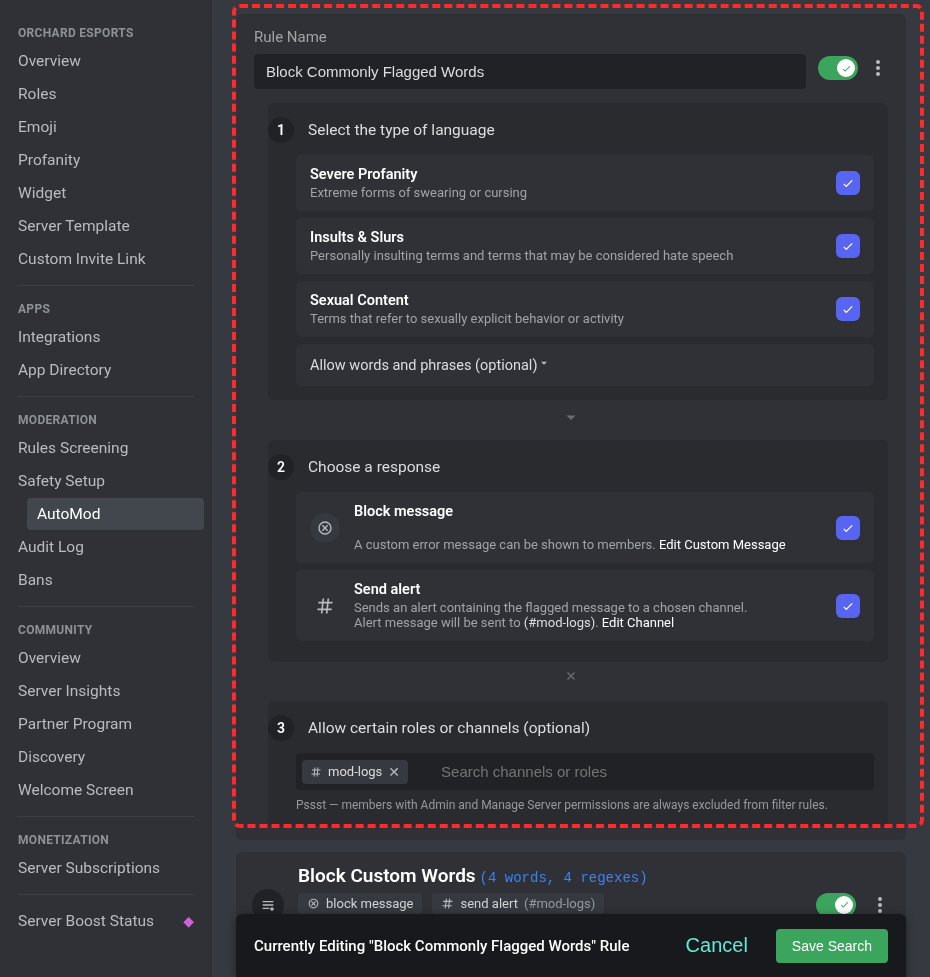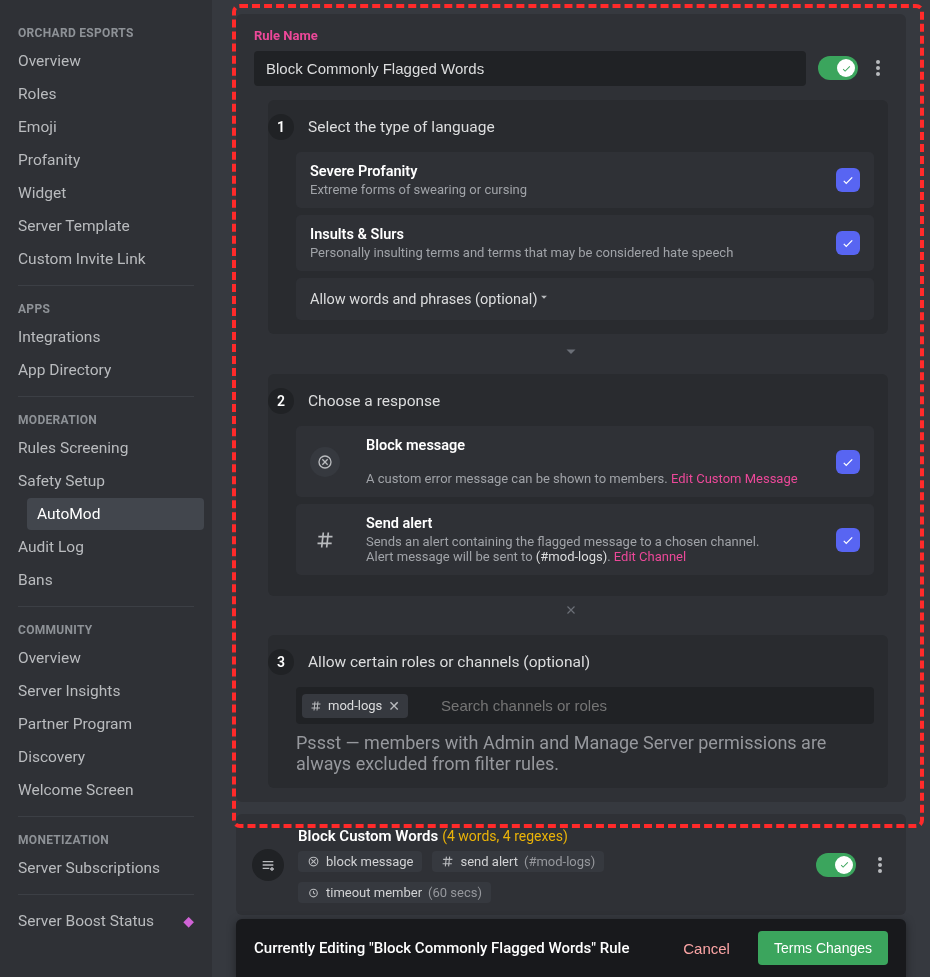--- a/index.html
+++ b/index.html
@@ -45,21 +45,21 @@
     position: relative;
     overflow: hidden;
   }
   .rule-panel {
     background: #2f3136;
     border-radius: 6px;
     padding: 14px 18px;
   }
   .rule-head { display: flex; align-items: flex-start; gap: 12px; }
   .rule-head-left { flex: 1; }
-  .label-title { color: #ec4899; font-weight: 700; font-size: 13px; margin-bottom: 8px; }
+  .label-title { color: #a3a3a3; font-weight: 400; font-size: 15px; margin-bottom: 8px; }
   .rule-input {
     background: #202225; border: none; border-radius: 4px;
     color: #dcddde; font-size: 15px; padding: 9px 12px; width: 100%;
   }
   .head-right { display: flex; align-items: center; gap: 10px; padding-top: 28px; }
   .toggle {
     width: 40px; height: 24px; border-radius: 12px; background: #3ba55d;
     position: relative; cursor: pointer;
   }
   .toggle .knob {
@@ -85,26 +85,26 @@
     margin-left: -28px;
   }
   .section{ margin-left: 14px; padding-left: 28px; }
   .sec-title { color: #dcddde; font-size: 15.5px; }
 
   .opt {
     background: #2f3136;
     border-radius: 5px;
     padding: 11px 14px;
     margin-bottom: 7px;
-    display:flex; align-items:center; gap:26px;
+    display:flex; align-items:center; gap:14px;
   }
   .opt-body { flex:1; }
   .opt-title { color:#fff; font-weight:600; font-size:14.5px; }
   .opt-desc { color:#a0a3a8; font-size: 13px; margin-top:2px; }
-  .opt-link { color:#ec4899; }
+  .opt-link { color:#ffffff; }
   .opt-icon {
     width:30px; height:30px; border-radius:50%;
     display:flex;align-items:center;justify-content:center; color:#b9bbbe;
   }
   .opt-icon-dark { background:#36393f; }
   .checkbox {
     width:24px;height:24px;border-radius:6px;background:#5865f2;
     display:flex;align-items:center;justify-content:center;cursor:pointer;
   }
   .checkbox svg{width:14px;height:14px;}
@@ -118,48 +118,48 @@
   .chip-row{display:flex;align-items:center;gap:17px;background:#202225;border-radius:4px;}
   .chip{
     background:#36393f;border-radius:4px;padding:4px 8px;margin:6px;
     display:flex;align-items:center;gap:6px;color:#dcddde;font-size:13px;
   }
   .chip svg{width:12px;height:12px;}
   .chip-close{color:#b9bbbe;cursor:pointer;font-size:14px;}
   .search-roles{
     flex:1;background:transparent;border:none;color:#5eead4;font-size:15px;padding:10px;outline:none;
   }
-  .hint{color:#96989d;font-size:18px;margin-top:8px;}
+  .hint{color:#96989d;font-size:12px;margin-top:8px;}
 
   .sep-icon{text-align:center;color:#6b6f77;margin:6px 0 2px;}
 
   .collapsed-rule{
     background:#2f3136;border-radius:6px;padding:12px 16px;margin-top:12px;
     display:flex;align-items:center;gap:14px;
   }
   .hamburger{width:32px;height:32px;border-radius:50%;background:#202225;display:flex;align-items:center;justify-content:center;color:#b9bbbe;cursor:pointer;}
   .cr-body{flex:1;}
-  .cr-title{color:#fff;font-weight:600;font-size:15px;}
-  .cr-meta{color:#eab308;font-weight:400;font-size:14px;}
+  .cr-title{color:#fff;font-weight:600;font-size:19px;}
+  .cr-meta{color:#3b82f6;font-weight:400;font-size:14px;font-family:Liberation Mono, monospace;}
   .badge-row{display:flex;gap:10px;margin-top:6px;flex-wrap:wrap;}
   .badge{
     background:#36393f;border-radius:4px;padding:3px 9px;color:#d1d2d4;font-size:13px;
     display:flex;align-items:center;gap:6px;
   }
   .badge svg{width:13px;height:13px;}
   .badge .paren{color:#96989d;}
 
   .save-bar{
     position:absolute;left:24px;right:24px;bottom:0;
     background:#18191c;border-radius:6px 6px 0 0;padding:12px 18px;
     display:flex;align-items:center;gap:14px;
     box-shadow:0 2px 10px rgba(0,0,0,.4);
   }
   .save-msg{flex:1;color:#fff;font-weight:500;font-size:15px;}
-  .btn-cancel{color:#fca5a5;background:transparent;border:none;font-size:15px;cursor:pointer;padding:8px 14px;}
+  .btn-cancel{color:#5eead4;background:transparent;border:none;font-size:20px;cursor:pointer;padding:8px 14px;}
   .btn-save{background:#3ba55d;color:#fff;border:none;border-radius:4px;font-size:14px;font-weight:500;padding:9px 16px;cursor:pointer;}
 
   .highlight-box{
     position:absolute;
     left:232px; top:4px; width:692px; height:824px;
     border:4px dashed #ff2a2a; border-radius:8px;
     pointer-events:none; z-index:50;
   }
 </style>
 </head>
@@ -249,20 +249,31 @@
           <div class="opt-body">
             <div class="opt-title">Insults &amp; Slurs</div>
             <div class="opt-desc">Personally insulting terms and terms that may be considered hate speech</div>
           </div>
           <div class="checkbox">
               <svg viewBox="0 0 24 24">
                 <path fill="#fff" d="M9 16.2l-3.5-3.5L4 14.2 9 19.2 20 8.2l-1.5-1.5z"></path>
               </svg>
             </div>
         </div>
+        <div class="opt">
+          <div class="opt-body">
+            <div class="opt-title">Sexual Content</div>
+            <div class="opt-desc">Terms that refer to sexually explicit behavior or activity</div>
+          </div>
+          <div class="checkbox">
+              <svg viewBox="0 0 24 24">
+                <path fill="#fff" d="M9 16.2l-3.5-3.5L4 14.2 9 19.2 20 8.2l-1.5-1.5z"></path>
+              </svg>
+            </div>
+        </div>
         <div class="expand">
           <span>Allow words and phrases (optional)</span>
           <span><svg width="14" height="14" viewBox="0 0 24 24">
                 <path fill="#b9bbbe" d="M7 10l5 5 5-5z"></path>
               </svg></span>
         </div>
       </div>
 
       <div class="arrow-down">
           <svg width="18" height="18" viewBox="0 0 24 24">
@@ -391,18 +402,18 @@
             <circle cx="2" cy="2" r="2" fill="currentColor"></circle>
             <circle cx="2" cy="8" r="2" fill="currentColor"></circle>
             <circle cx="2" cy="14" r="2" fill="currentColor"></circle>
           </svg>
       </div>
     </div>
 
     <div class="save-bar">
       <div class="save-msg">Currently Editing "Block Commonly Flagged Words" Rule</div>
       <button class="btn-cancel">Cancel</button>
-      <button class="btn-save">Terms Changes</button>
+      <button class="btn-save">Save Search</button>
     </div>
   </div>
 </div>
 
 <div class="highlight-box"></div>
 
 </body></html>

